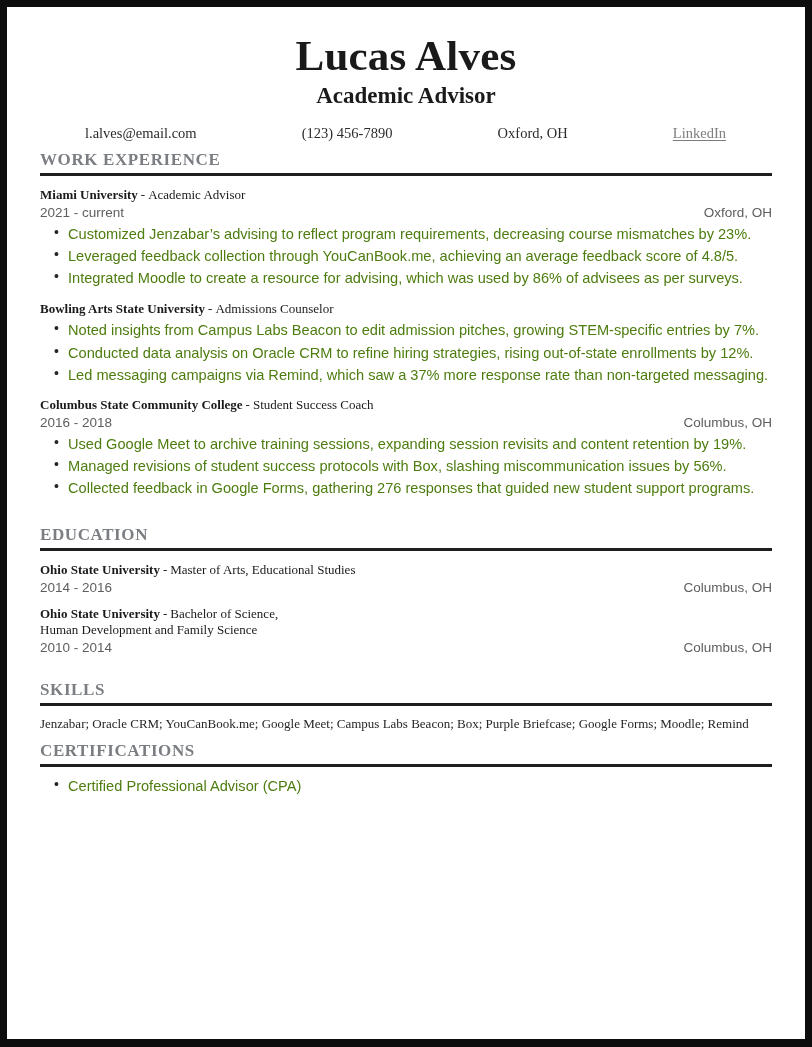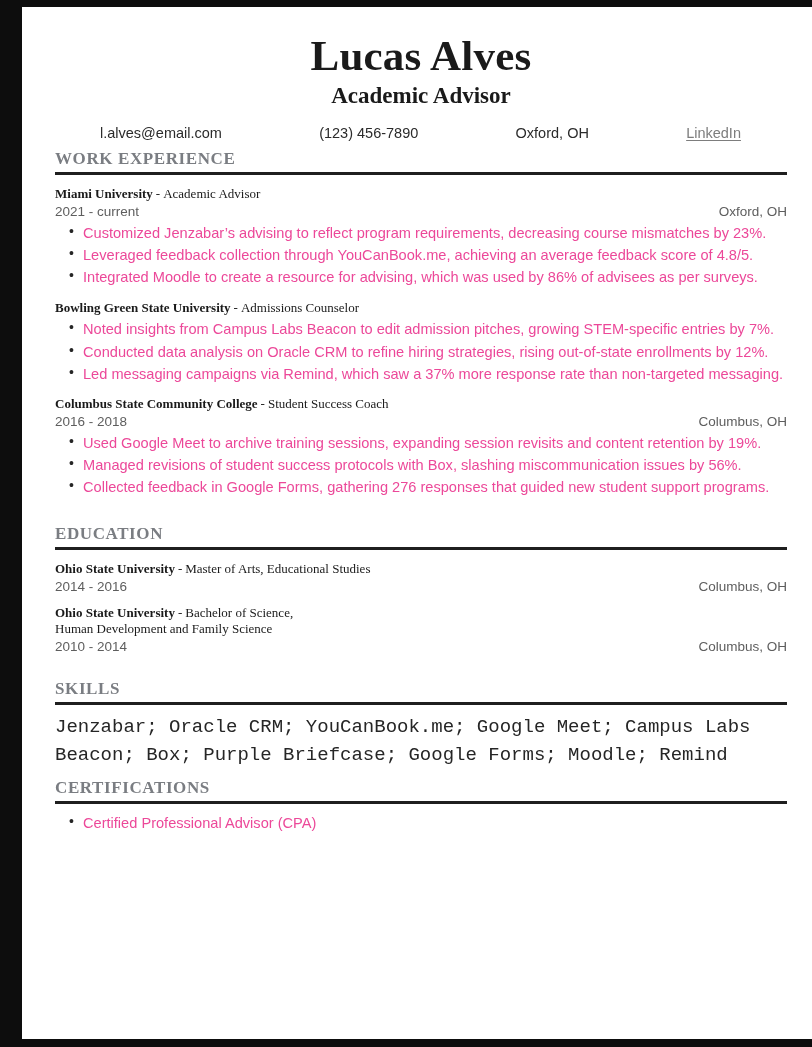--- a/index.html
+++ b/index.html
@@ -7,21 +7,21 @@
   html, body {
     width: 812px;
     height: 1047px;
     background: #000000;
   }
 
   .page-frame {
     width: 812px;
     height: 1047px;
     background: #0d0d0d;
-    padding: 7px 7px 8px 22px;
+    padding: 7px 7px 8px 7px;
   }
 
   .page {
     width: 798px;
     height: 1032px;
     background: #ffffff;
     padding: 26px 33px 0 33px;
     overflow: hidden;
     position: relative;
   }
@@ -46,21 +46,21 @@
     color: #1a1a1a;
     margin-top: 3px;
   }
 
   .contact-row {
     display: flex;
     justify-content: space-between;
     align-items: center;
     padding: 0 46px 0 45px;
     margin-top: 14px;
-    font-family: Liberation Sans, sans-serif;
+    font-family: Liberation Serif, serif;
     font-size: 14.5px;
     color: #2b2b2b;
   }
   .contact-row .contact-item { white-space: nowrap; }
   .contact-row .contact-link {
     color: #7d7d7d;
     text-decoration: underline;
     text-underline-offset: 2px;
   }
 
@@ -114,34 +114,34 @@
   .bullets {
     list-style: none;
     margin-top: 3px;
   }
   .bullets li {
     position: relative;
     padding-left: 28px;
     font-family: "Liberation Sans", "DejaVu Sans", sans-serif;
     font-size: 14.6px;
     line-height: 1.52;
-    color: #ec4899;
+    color: #4d7c0f;
   }
   .bullets li::before {
     content: "\2022";
     position: absolute;
     left: 14px;
     top: -1px;
     font-size: 14px;
     color: #262626;
   }
 
   .skills-text {
-    font-family: Liberation Mono, monospace;
-    font-size: 19px;
+    font-family: Liberation Serif, serif;
+    font-size: 13px;
     line-height: 1.5;
     color: #262626;
     margin-top: 2px;
     padding-right: 20px;
   }
 
   .cert-list { margin-top: 5px; }
 </style>
 </head>
 <body>
@@ -174,21 +174,21 @@
         </div>
         <ul class="bullets">
           <li>Customized Jenzabar’s advising to reflect program requirements, decreasing course mismatches by 23%.</li>
           <li>Leveraged feedback collection through YouCanBook.me, achieving an average feedback score of 4.8/5.</li>
           <li>Integrated Moodle to create a resource for advising, which was used by 86% of advisees as per surveys.</li>
         </ul>
       </div>
 
       <div class="entry">
         <div class="entry-title">
-          <span class="entry-org">Bowling Green State University</span><span class="entry-sep">-</span><span class="entry-role">Admissions Counselor</span>
+          <span class="entry-org">Bowling Arts State University</span><span class="entry-sep">-</span><span class="entry-role">Admissions Counselor</span>
         </div>
         <ul class="bullets">
           <li>Noted insights from Campus Labs Beacon to edit admission pitches, growing STEM-specific entries by 7%.</li>
           <li>Conducted data analysis on Oracle CRM to refine hiring strategies, rising out-of-state enrollments by 12%.</li>
           <li>Led messaging campaigns via Remind, which saw a 37% more response rate than non-targeted messaging.</li>
         </ul>
       </div>
 
       <div class="entry">
         <div class="entry-title">

